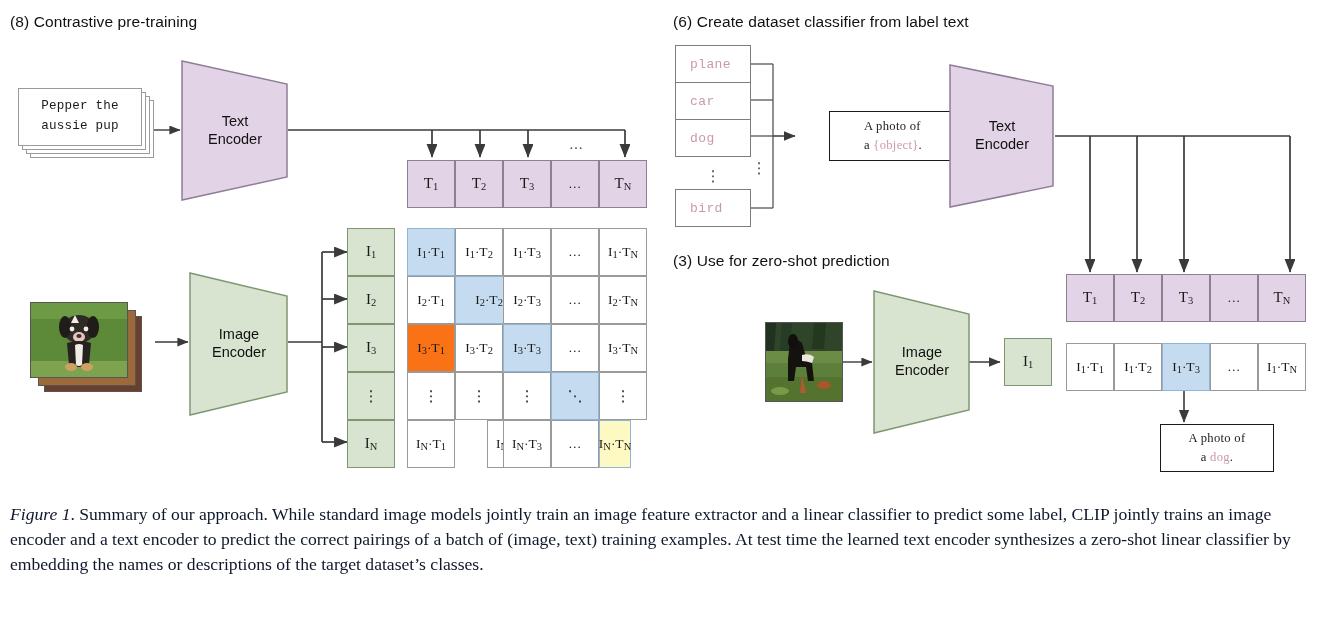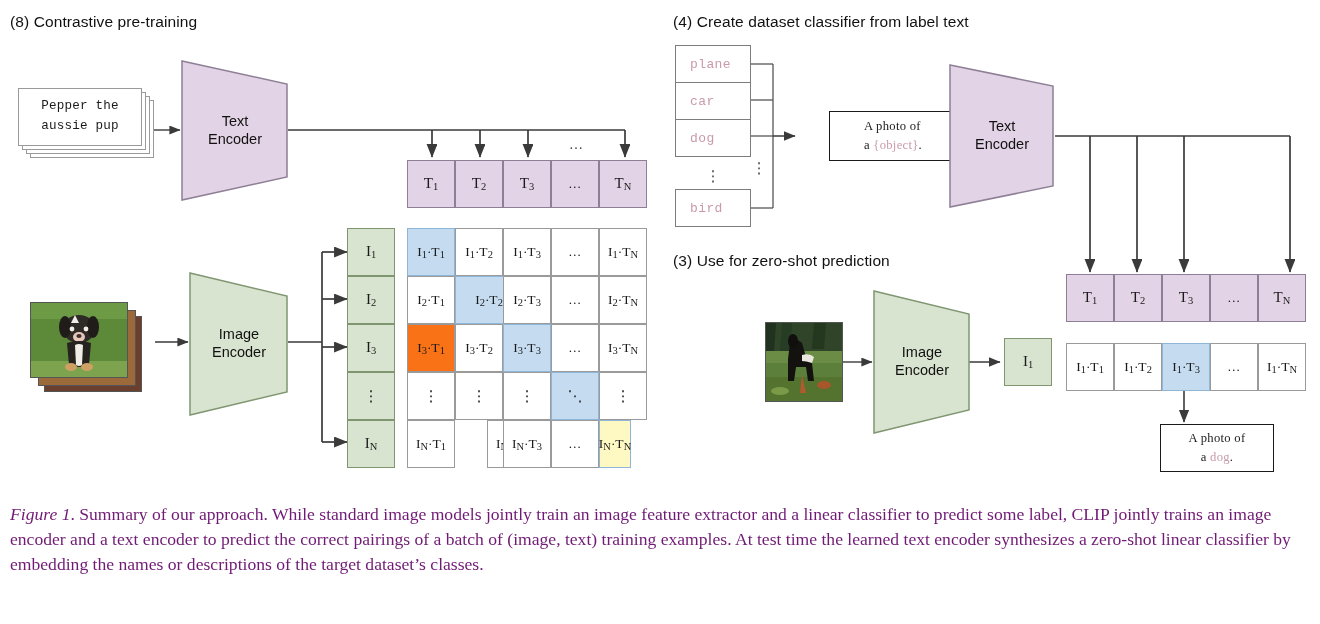--- a/index.html
+++ b/index.html
@@ -53,39 +53,39 @@
     position:absolute;box-sizing:border-box;background:#fff;border:1px solid #9a9a9a;
   }
   .textcard.front{
     display:flex;align-items:center;justify-content:center;
     font-family:"Liberation Mono",monospace;font-size:12.6px;color:#1a1a1a;
     line-height:1.55;letter-spacing:.2px;text-align:left;
   }
   
   .caption{
     position:absolute;left:10px;top:502px;width:1300px;
-    font-family:"Liberation Serif",serif;font-size:17.6px;color:#701a75;
+    font-family:"Liberation Serif",serif;font-size:17.6px;color:#0f172a;
     line-height:1.43;text-align:left;
   }
   .caption i{font-style:italic;}
   
   .watermark{
     position:absolute;left:1006px;top:546px;
     font-family:"DejaVu Sans",sans-serif;font-size:27px;
     color:rgba(255,255,255,.80);
     letter-spacing:2px;white-space:nowrap;pointer-events:none;
     text-shadow:0 0 1px rgba(255,255,255,.55);
   }
   svg.lines{position:absolute;left:0;top:0;width:1320px;height:624px;pointer-events:none;}
 </style>
 </head>
 <body>
 
 <div class="panel-title abs" style="left:10px;top:13px;">(8) Contrastive pre-training</div>
-<div class="panel-title abs" style="left:673px;top:13px;">(4) Create dataset classifier from label text</div>
+<div class="panel-title abs" style="left:673px;top:13px;">(6) Create dataset classifier from label text</div>
 <div class="panel-title abs" style="left:673px;top:252px;">(3) Use for zero-shot prediction</div>
 
 <svg class="lines" viewBox="0 0 1320 624">
   <defs>
     <marker id="ah" markerWidth="9" markerHeight="9" refX="7.6" refY="3.2" orient="auto" markerUnits="strokeWidth">
       <path d="M0,0 L8,3.2 L0,6.4 z" fill="#3a3a3a"></path>
     </marker>
     <marker id="ahs" markerWidth="8" markerHeight="8" refX="6.8" refY="2.9" orient="auto" markerUnits="strokeWidth">
       <path d="M0,0 L7.2,2.9 L0,5.8 z" fill="#555"></path>
     </marker>

